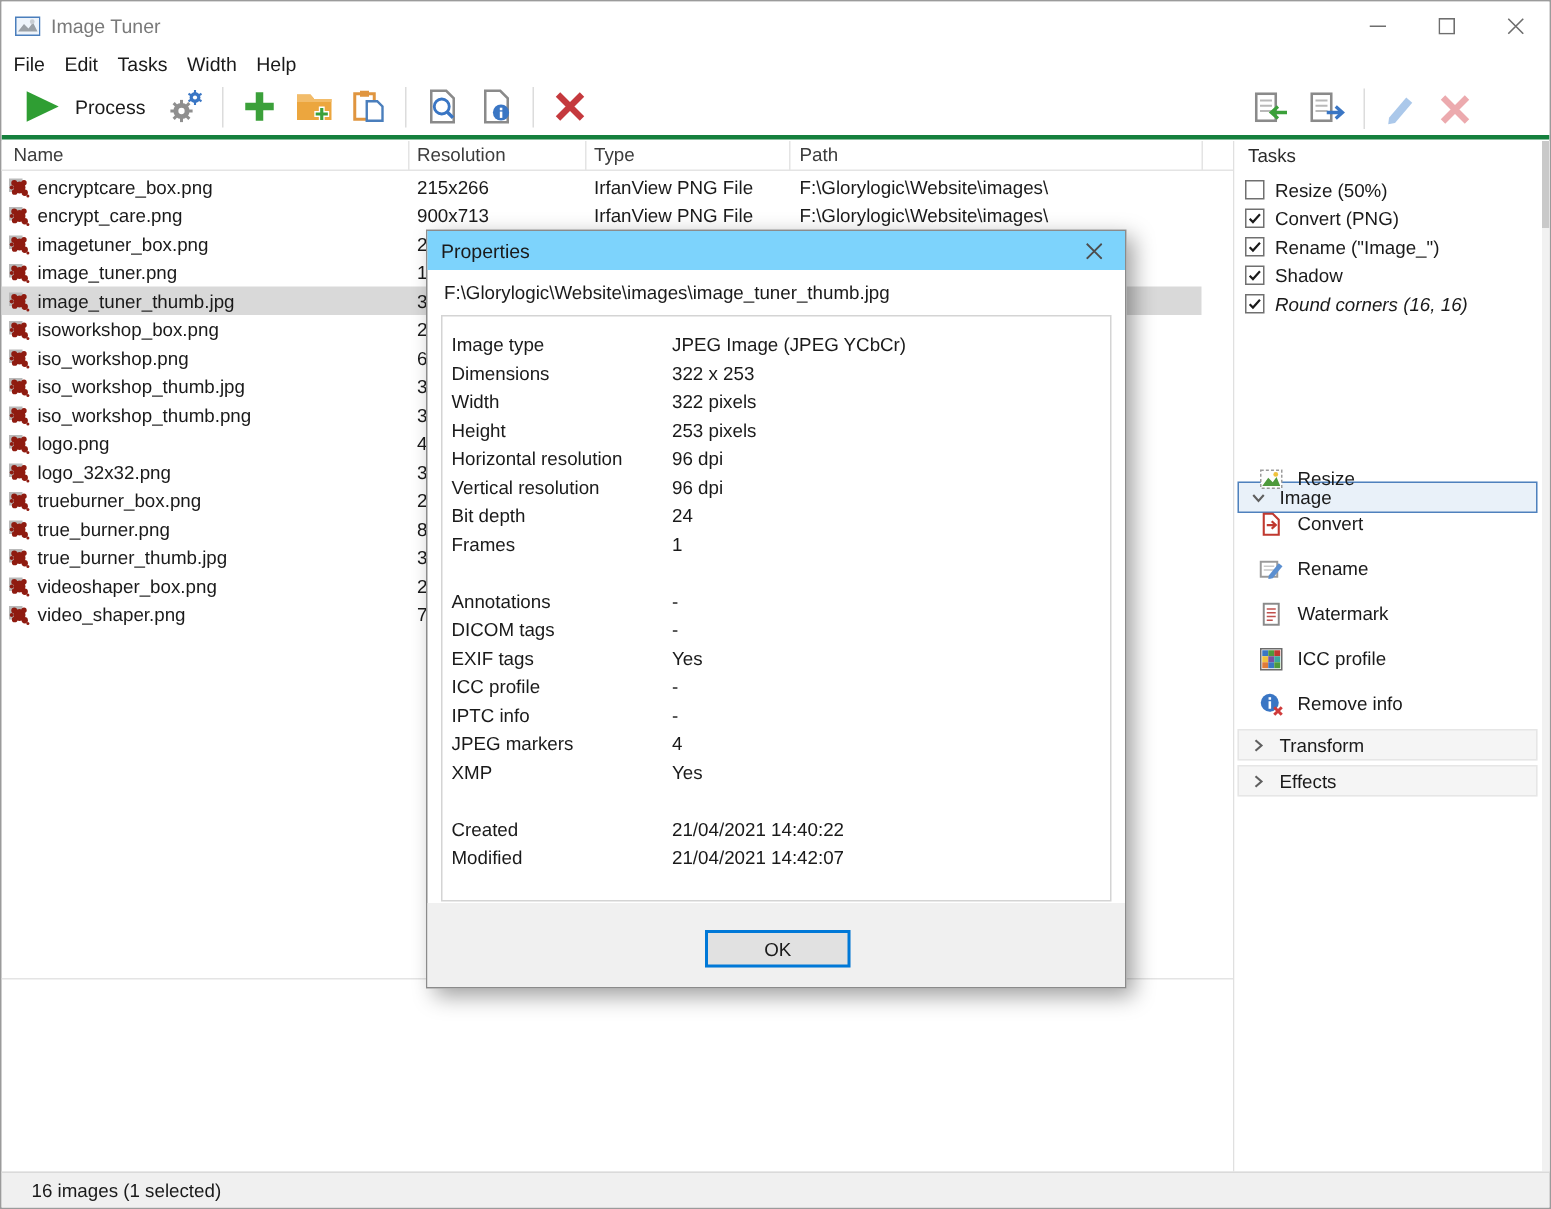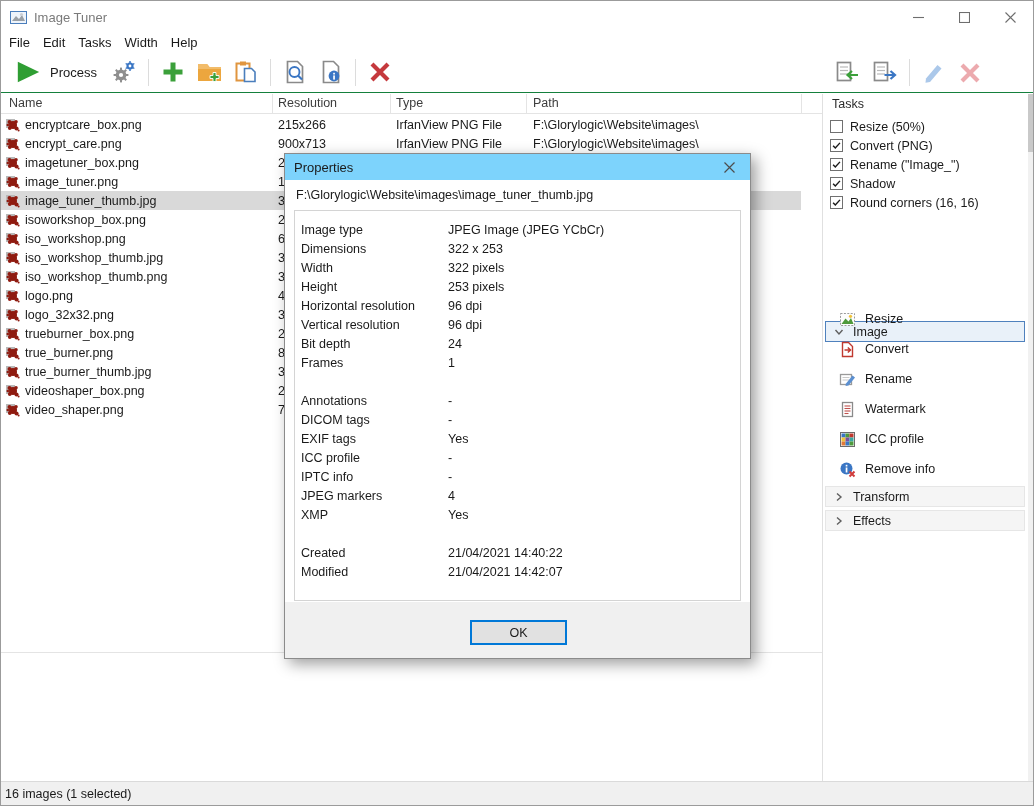--- a/index.html
+++ b/index.html
@@ -17,21 +17,21 @@
   .winbtn { width:46px; height:32px; display:flex; align-items:center; justify-content:center; }
 
   
   .menubar { position:absolute; left:0; top:32px; width:100%; height:19px;
     display:flex; align-items:center; padding-left:8px; background:#fff; }
   .menu-item { padding:0 9px 0 0; margin-right:4px; font-size:13px; }
   .menu-item:first-child { padding-left:0; }
 
   
   .toolbar { position:absolute; left:0; top:51px; width:100%; height:41px;
-    display:flex; align-items:center; background:#fff; border-bottom:1px solid #15803d; }
+    display:flex; align-items:center; background:#fff; border-bottom:3px solid #15803d; }
   .tbtn { display:flex; align-items:center; justify-content:center; height:32px; padding:0 5px; }
   .process { gap:9px; margin-left:5px; padding:0 9px; font-size:13px; }
   .tsep { width:1px; height:27px; background:#dcdcdc; margin:0 6px; }
   .right-tools { position:absolute; left:828px; top:0; height:41px; display:flex; align-items:center; }
 
   
   .listhead { position:absolute; left:0; top:93px; width:821px; height:20px;
     border-bottom:1px solid #e4e4e4; background:#fff; }
   .col-label { position:absolute; top:2px; color:#3c3c3c; }
   .colsep { position:absolute; top:0; width:1px; height:20px; background:#e4e4e4; }
@@ -59,21 +59,21 @@
   .sect-image { background:#e9f1f9; border:1px solid #4f81bd;margin-top:40px; }
   .sect-collapsed { background:#f5f5f5; border:1px solid #e6e6e6; }
   .iitem { position:absolute; left:2px; width:200px; height:30px; display:flex; align-items:center; }
   .iitem .iico { margin-left:14px; width:17px; height:17px; }
   .iitem .ilabel { margin-left:9px; }
   .vscroll { position:absolute; left:1027px; top:93px; width:5px; height:687px; background:#f1f1f1; }
   .vthumb { position:absolute; left:0; top:0; width:5px; height:58px; background:#c9c9c9; }
 
   
   .statusbar { position:absolute; left:0; top:780px; width:100%; height:25px;
-    background:#f0f0f0; border-top:1px solid #dadada; display:flex; align-items:center; padding-left:4px; }
+    background:#f0f0f0; border-top:1px solid #dadada; display:flex; align-items:center; padding-left:20px; }
 
   
   .dialog { position:absolute; left:283px; top:152px; width:467px; height:506px;
     background:#fff; border:1px solid #8b8b8b; box-shadow:5px 5px 14px rgba(0,0,0,.38); }
   .dlg-title { position:absolute; left:0; top:0; width:100%; height:26px;
     display:flex; align-items:center; padding-left:9px; font-size:13px; background:#7dd3fc; }
   .dlg-close { position:absolute; right:6px; top:2px; width:30px; height:22px;
     display:flex; align-items:center; justify-content:center; }
   .dlg-path { position:absolute; left:11px; top:34px; white-space:nowrap; }
   .dlg-box { position:absolute; left:9px; top:56px; width:447px; height:391px;
@@ -568,21 +568,21 @@
           <span class="cblabel">Rename ("Image_")</span>
         </div>
         <div class="cbrow" style="top: 81px;">
           <span class="cbox">
             <svg viewBox="0 0 13 13" width="13" height="13">
               <polyline points="2.5,6.8 5.1,9.5 10.6,3.4" fill="none" stroke="#1a1a1a" stroke-width="1.7"></polyline>
             </svg>
           </span>
           <span class="cblabel">Shadow</span>
         </div>
-        <div class="cbrow" style="top: 100px;">
+        <div class="cbrow" style="top: 100px; font-style: italic;">
           <span class="cbox">
             <svg viewBox="0 0 13 13" width="13" height="13">
               <polyline points="2.5,6.8 5.1,9.5 10.6,3.4" fill="none" stroke="#1a1a1a" stroke-width="1.7"></polyline>
             </svg>
           </span>
           <span class="cblabel">Round corners (16, 16)</span>
         </div>
       </div>
 
     <div class="sect sect-image" style="top:187px">

